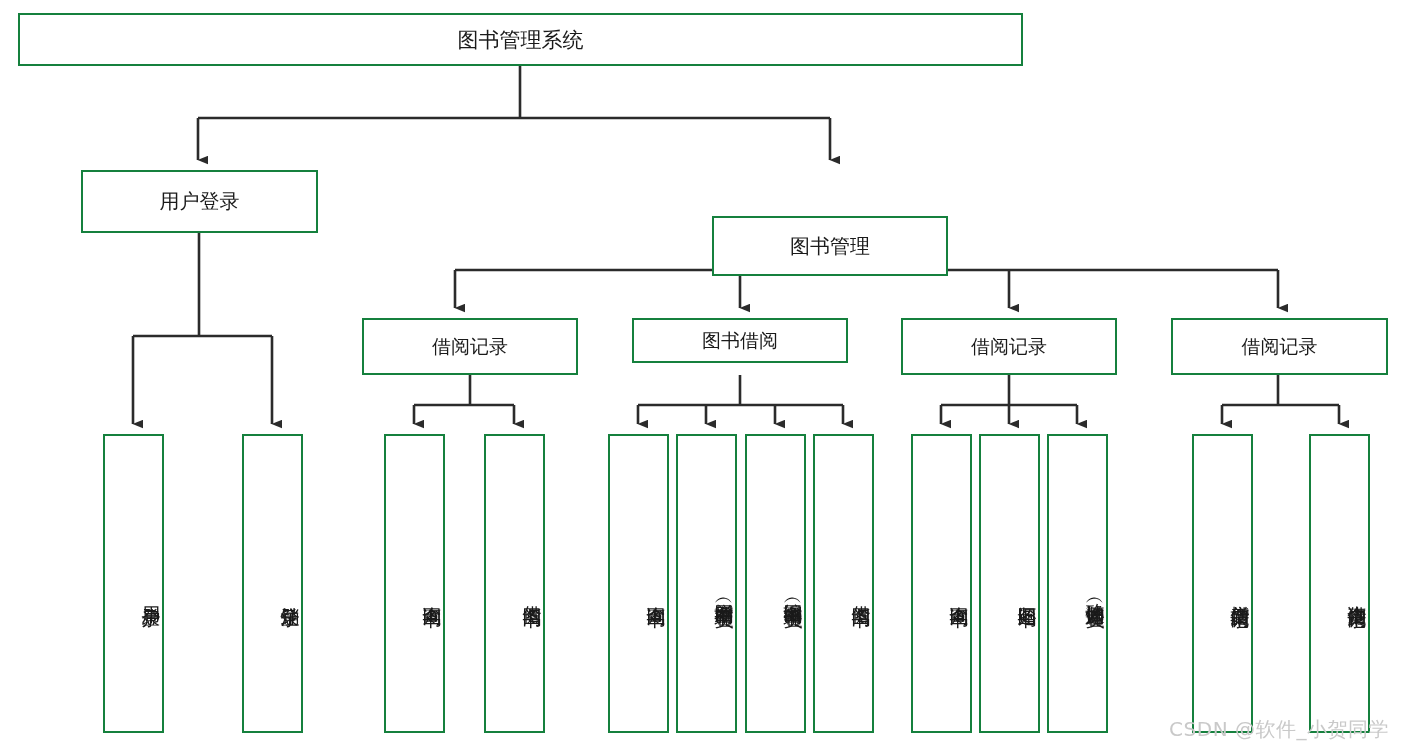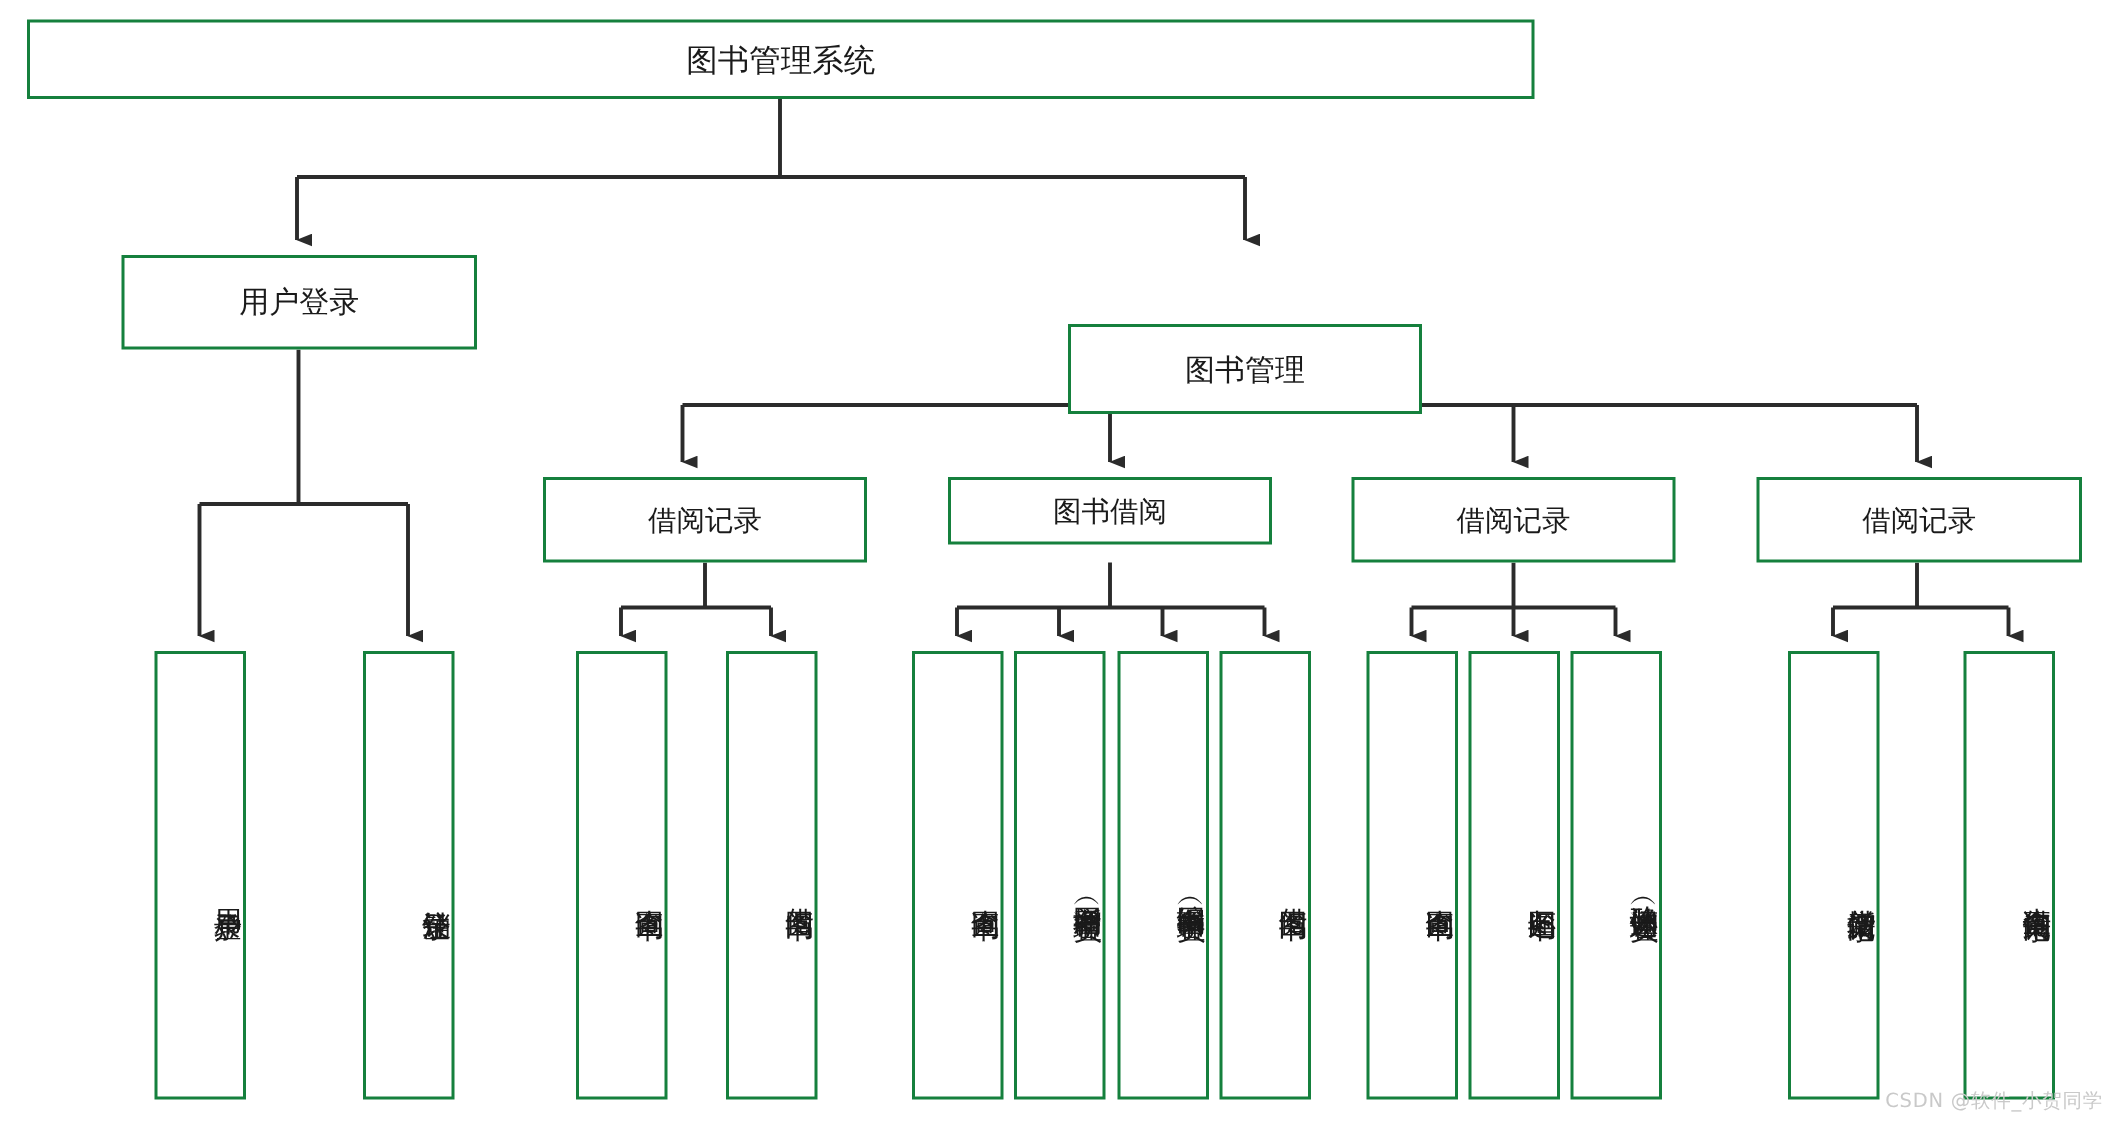--- a/index.html
+++ b/index.html
@@ -55,23 +55,23 @@
     padding-top: 18px;
     letter-spacing: 1px;
   }
   .leaf-label {
     display: block;
     white-space: nowrap;
   }
   
   #watermark {
     position: absolute;
-    right: 3px;
+    right: 16px;
     bottom: 4px;
-    font-size: 13px;
+    font-size: 20px;
     color: #c9c9c9;
     letter-spacing: 0.5px;
     z-index: 3;
     white-space: nowrap;
   }
 </style>
 </head>
 <body>
 
 <div id="canvas">

